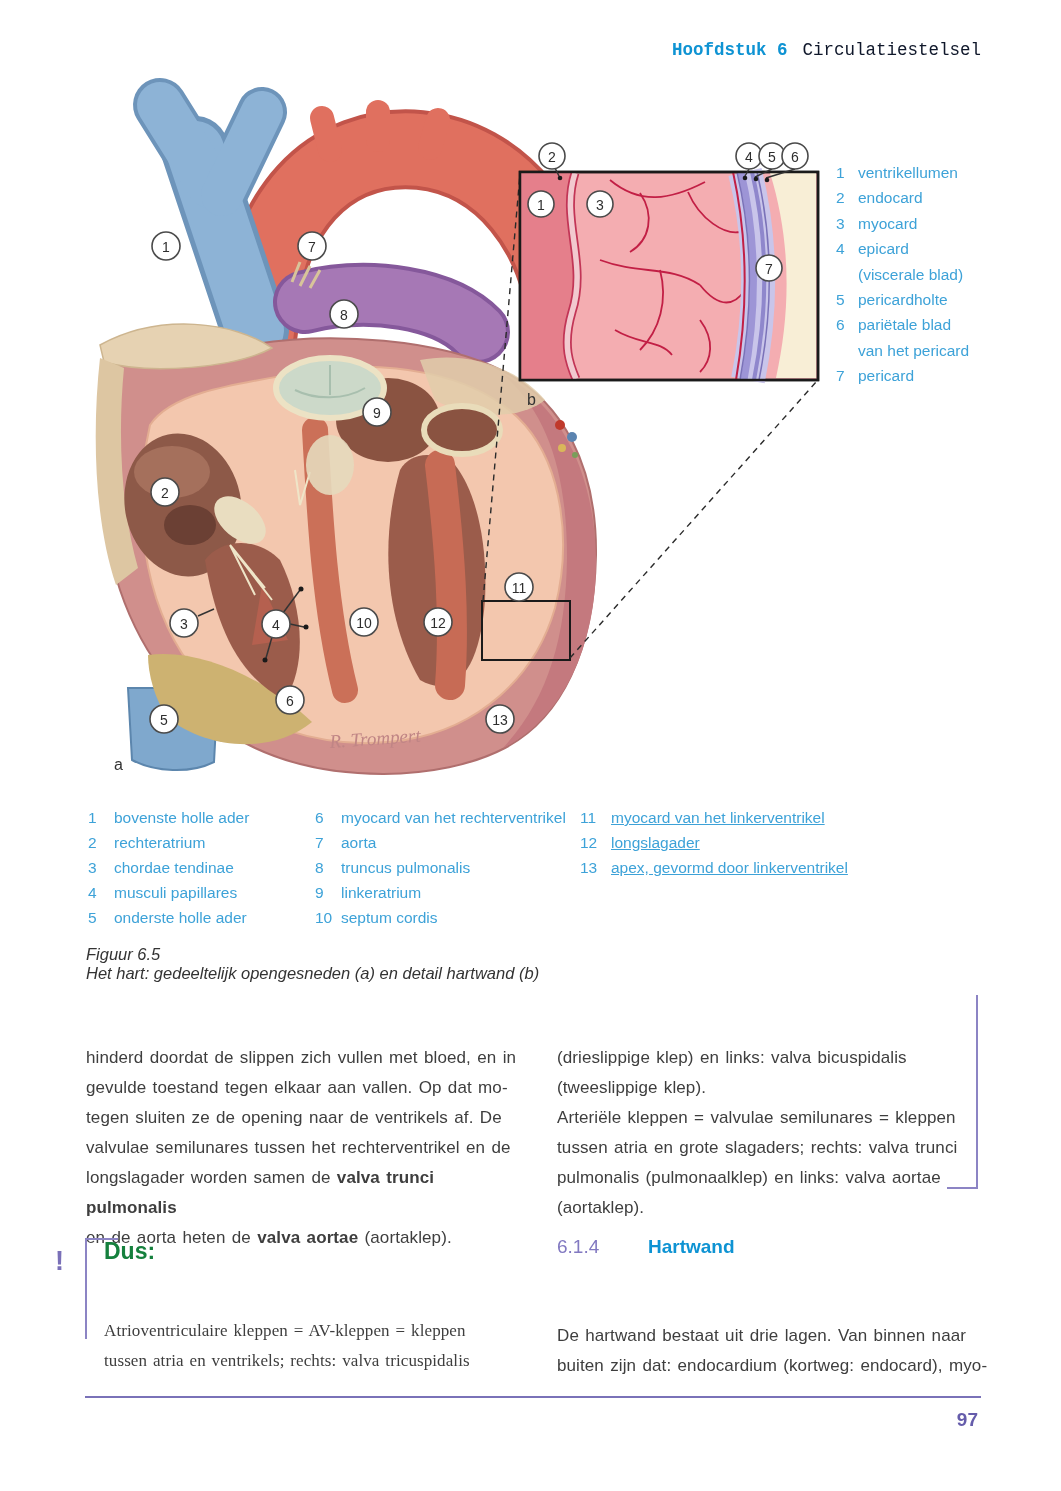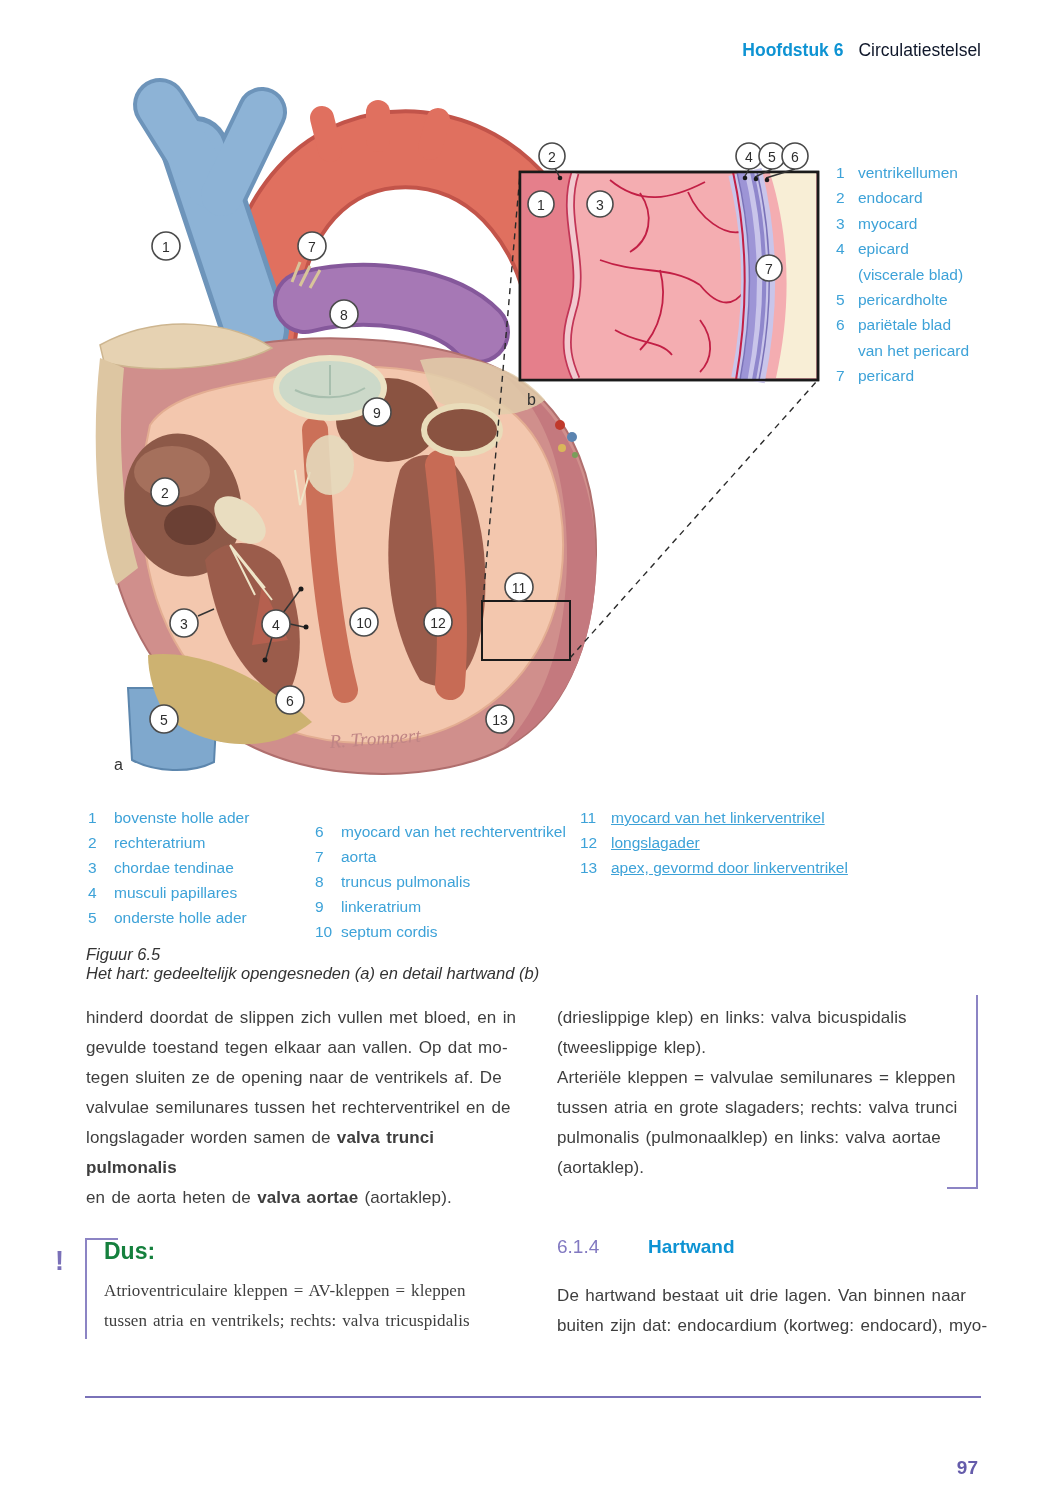--- a/index.html
+++ b/index.html
@@ -2,60 +2,60 @@
 <html><head>
 <meta charset="utf-8">
 <style>
   html,body{margin:0;padding:0;}
   body{
     width:1061px;height:1491px;position:relative;background:#ffffff;
     font-family:"Liberation Sans",sans-serif;color:#3f3f3f;overflow:hidden;
   }
   .abs{position:absolute;}
   
-  #page-header{top:40px;left:0;width:981px;display:flex;justify-content:flex-end;gap:15px;font-size:17.5px;}
+  #page-header{top:40px;left:0;width:981px;display:flex;justify-content:flex-end;gap:15px;font-size:17.5px;font-family:Liberation Mono, monospace;}
   .chapter{color:#0e93d3;font-weight:bold;}
   .chapter-title{color:#0f172a;}
   
   #figure-svg{top:0;left:0;}
   .marker-circle{fill:#ffffff;stroke:#4a4a4a;stroke-width:1.6;}
   .marker-text{font:14px "Liberation Sans",sans-serif;text-anchor:middle;dominant-baseline:central;fill:#2e2e2e;}
   .panel-label{font:16px "Liberation Sans",sans-serif;fill:#333;}
   .signature{font:italic 19px "Liberation Serif",serif;fill:#c08585;}
   
   #inset-legend{left:836px;top:160px;font-size:15.5px;color:#3da2d8;line-height:25.4px;}
   #inset-legend .lg-row{white-space:nowrap;}
   #inset-legend .lg-n{display:inline-block;min-width:22px;}
   
   .legend-col{top:805px;font-size:15.5px;color:#3da2d8;line-height:25px;}
-  #legend-col-0{left:88px;} #legend-col-1{left:315px;margin-top:14px;} #legend-col-2{left:580px;text-decoration:underline;}
+  #legend-col-0{left:88px;} #legend-col-1{left:315px;} #legend-col-2{left:580px;text-decoration:underline;}
   .legend-col .lg-n{display:inline-block;min-width:26px;}
   #legend-col-2 .lg-n{min-width:31px;}
   .lg-row{white-space:nowrap;}
   
   #caption{left:86px;top:945px;font-size:16.5px;font-style:italic;color:#333;display:flex;flex-direction:column;}
   #caption .cap-num{width:106px;}
   
-  .textcol{font-size:17px;line-height:30px;letter-spacing:0.1px;word-spacing:1.5px;color:#3e3e3e;}
+  .textcol{font-size:17px;line-height:30px;letter-spacing:0.1px;word-spacing:1.5px;color:#3e3e3e;margin-top:40px;}
   #left-col{left:86px;top:1003px;width:445px;}
   #right-col{left:557px;top:1003px;width:445px;}
   .bold{font-weight:bold;}
   
   .bracket{background:#8c84c4;}
   
   #note-mark{left:55px;top:1246px;font-size:27px;font-weight:bold;color:#7a70b8;}
   #note-title{left:104px;top:1238px;font-size:23px;font-weight:bold;color:#15803d;}
   #note-lines{left:104px;top:1276px;font-family:Liberation Serif, serif;}
   
   #section-number{left:557px;top:1236px;font-size:19px;color:#8279c1;}
   #section-title{left:648px;top:1236px;font-size:19px;font-weight:bold;color:#0e93d3;}
   #section-lines{left:557px;top:1281px;}
   
   #footer-rule{left:85px;top:1396px;width:896px;height:2px;background:#7a72b8;}
-  #page-number{left:938px;top:1457px;width:40px;text-align:right;font-size:19px;font-weight:bold;color:#655cab;}
+  #page-number{left:938px;top:1409px;width:40px;text-align:right;font-size:19px;font-weight:bold;color:#655cab;}
 </style>
 </head>
 <body>
 
 <div class="abs" id="page-header">
   <span class="chapter">Hoofdstuk 6</span>
   <span class="chapter-title">Circulatiestelsel</span>
 </div>
 
 <svg id="figure-svg" class="abs" width="1061" height="800" viewBox="0 0 1061 800">

